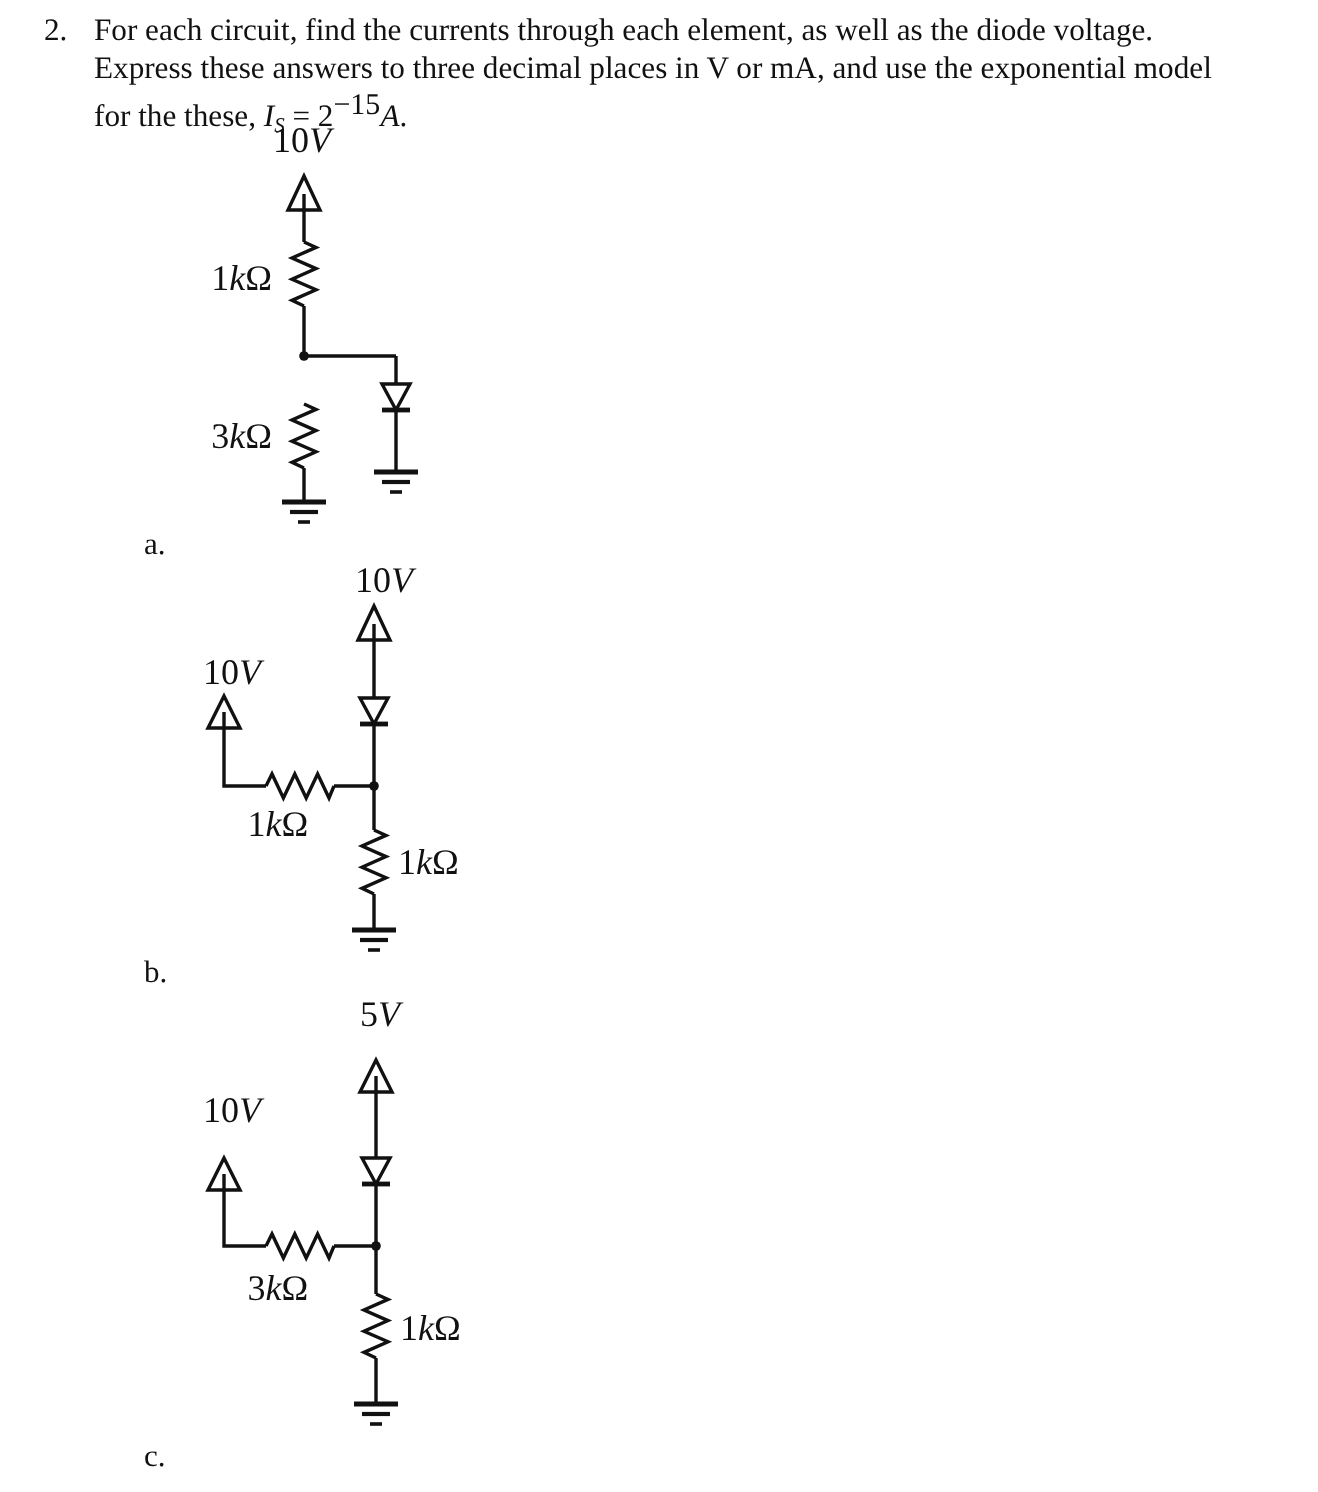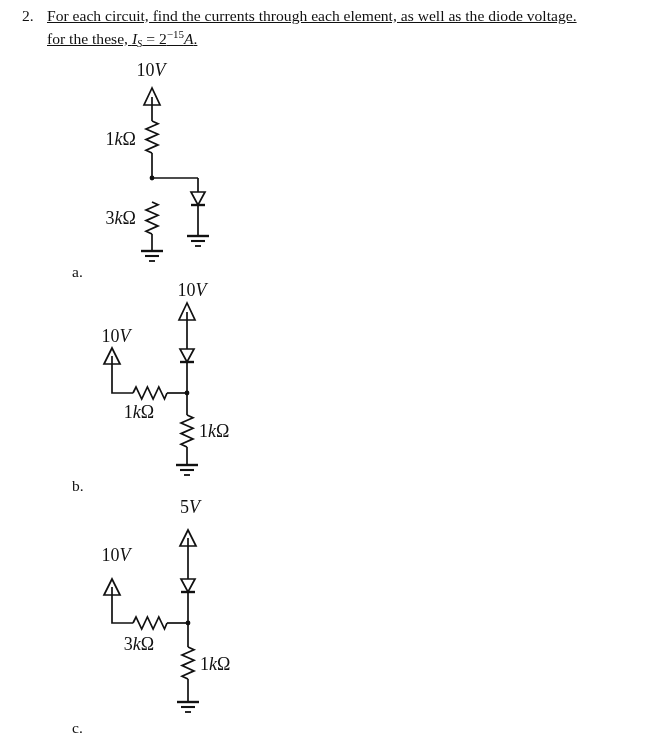--- a/index.html
+++ b/index.html
@@ -1,24 +1,24 @@
 <!DOCTYPE html>
 <html><head>
 <meta charset="utf-8">
 <style>
   html,body{margin:0;padding:0;background:#ffffff;}
   .page{position:relative;width:659px;height:746px;background:#ffffff;overflow:hidden;
         font-family:"Liberation Serif","DejaVu Serif",serif;color:#111;}
   .problem{position:absolute;top:6px;left:22px;width:620px;font-size:15.6px;line-height:19.2px;}
   .prow{display:flex;}
   .pnum{width:25px;flex:0 0 25px;}
-  .ptext{flex:1;text-decoration:underline;}
+  .ptext{flex:1;}
   .math-i{font-style:italic;}
   sub.msub{font-size:10.5px;vertical-align:-3px;font-style:italic;}
-  sup.msup{font-size:11px;vertical-align:6px;}
+  sup.msup{font-size:15px;vertical-align:6px;}
   svg{position:absolute;top:0;left:0;}
   .wire{stroke:#111;stroke-width:1.7;fill:none;stroke-linecap:butt;}
   .sym{stroke:#111;stroke-width:1.7;fill:#ffffff;}
   .bar{stroke:#111;stroke-width:2.4;}
   .gnd1{stroke:#111;stroke-width:2.4;}
   .gnd2{stroke:#111;stroke-width:2.1;}
   .gnd3{stroke:#111;stroke-width:1.8;}
   .node{fill:#111;stroke:none;}
   text{font-family:"Liberation Serif","DejaVu Serif",serif;font-size:18px;fill:#111;}
   tspan.it{font-style:italic;}
@@ -27,20 +27,21 @@
 </head>
 <body>
 
 <div class="page">
 
   <div class="problem">
     <div class="prow">
       <div class="pnum">2.</div>
       <div class="ptext">
         <div>For each circuit, find the currents through each element, as well as the diode voltage.</div>
+        <div>Express these answers to three decimal places in V or mA, and use the exponential model</div>
         <div><span>for the these, </span><span class="math-i">I</span><sub class="msub">S</sub><span> = 2</span><sup class="msup">−15</sup><span class="math-i">A</span><span>.</span></div>
       </div>
     </div>
   </div>
 
   <svg width="659" height="746" viewBox="0 0 659 746">
 
     <g>
       <text x="151" y="76" text-anchor="middle"><tspan>10</tspan><tspan class="it">V</tspan></text>
       <g>

